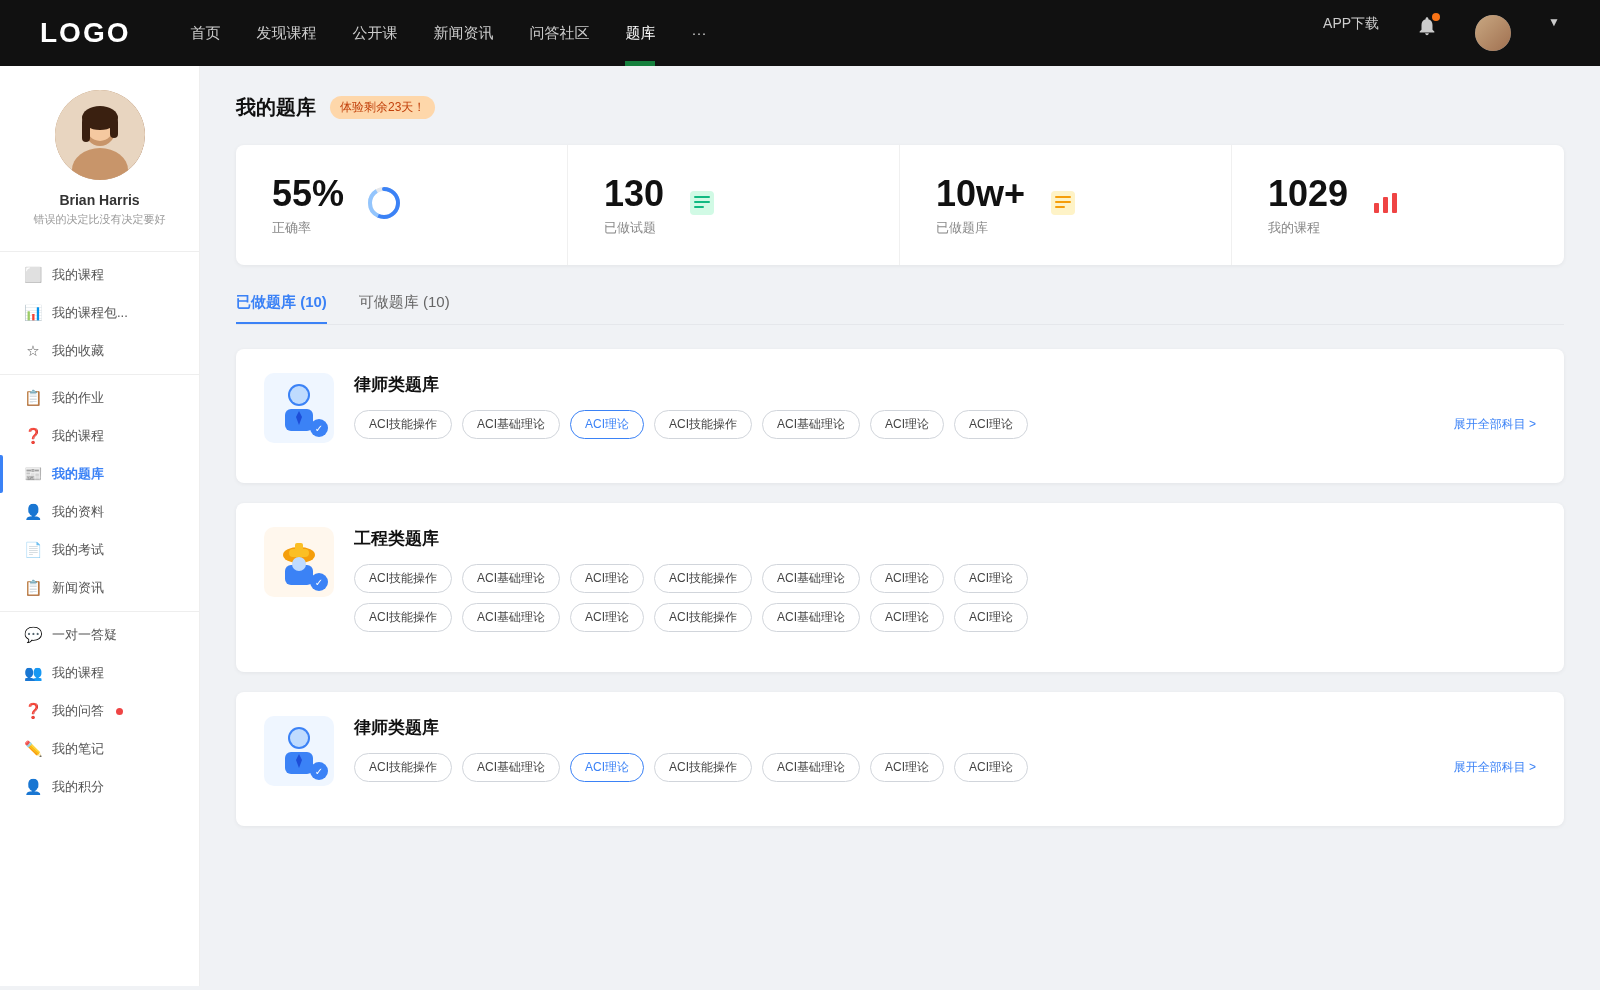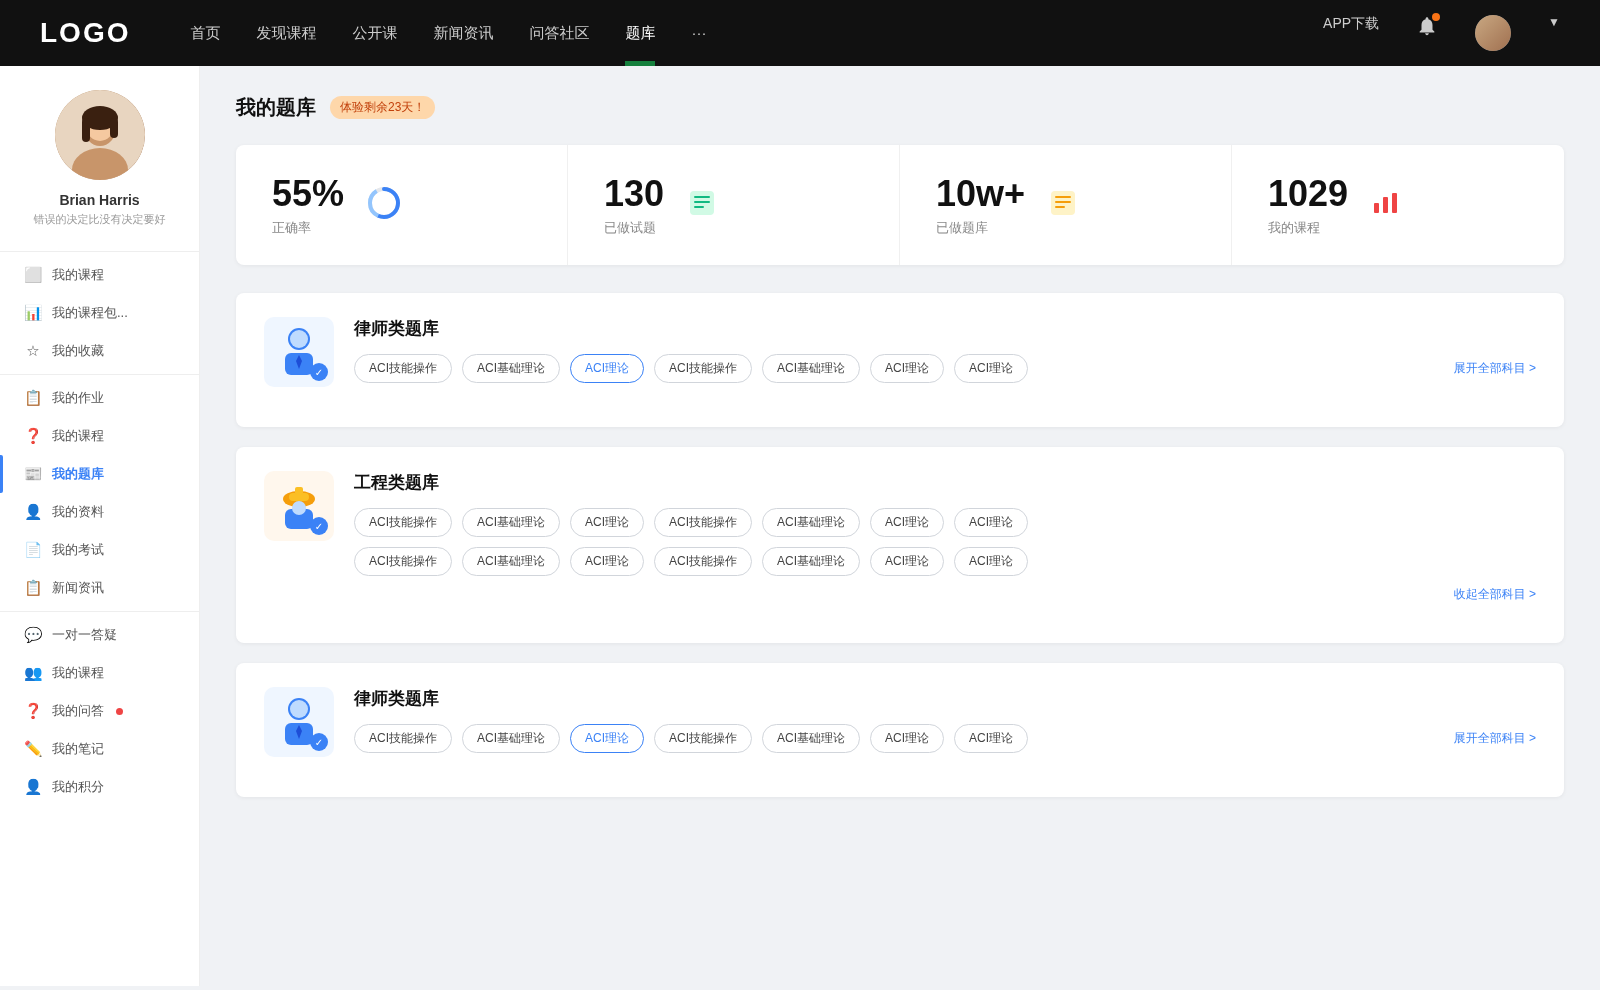--- a/index.html
+++ b/index.html
@@ -496,20 +496,24 @@
         <div style="margin-left:8px;">
           <svg width="32" height="32" viewBox="0 0 32 32">
             <rect x="4" y="16" width="5" height="10" rx="1" fill="#ef4444"></rect>
             <rect x="13" y="10" width="5" height="16" rx="1" fill="#ef4444"></rect>
             <rect x="22" y="6" width="5" height="20" rx="1" fill="#ef4444"></rect>
           </svg>
         </div>
       </div>
     </div>
 
+    <div class="tabs-row">
+      <div class="tab-item active">已做题库 (10)</div>
+      <div class="tab-item">可做题库 (10)</div>
+    </div>
 
     <div class="qbank-card">
       <div class="qbank-header">
         <div class="qbank-icon-wrap">
 
           <svg width="44" height="50" viewBox="0 0 44 50">
             <circle cx="22" cy="12" r="11" fill="#3b82f6"></circle>
             <circle cx="22" cy="12" r="9" fill="#bfdbfe"></circle>
             <rect x="8" y="26" width="28" height="22" rx="6" fill="#3b82f6"></rect>
 
@@ -565,21 +569,20 @@
           </div>
           <div class="tags-extra-row">
             <span class="tag">ACI技能操作</span>
             <span class="tag">ACI基础理论</span>
             <span class="tag">ACI理论</span>
             <span class="tag">ACI技能操作</span>
             <span class="tag">ACI基础理论</span>
             <span class="tag">ACI理论</span>
             <span class="tag">ACI理论</span>
           </div>
-          <div class="collapse-link">收起全部科目 &gt;</div>
         </div>
       </div>
     </div>
 
     <div class="qbank-card">
       <div class="qbank-header">
         <div class="qbank-icon-wrap">
           <svg width="44" height="50" viewBox="0 0 44 50">
             <circle cx="22" cy="12" r="11" fill="#3b82f6"></circle>
             <circle cx="22" cy="12" r="9" fill="#bfdbfe"></circle>

